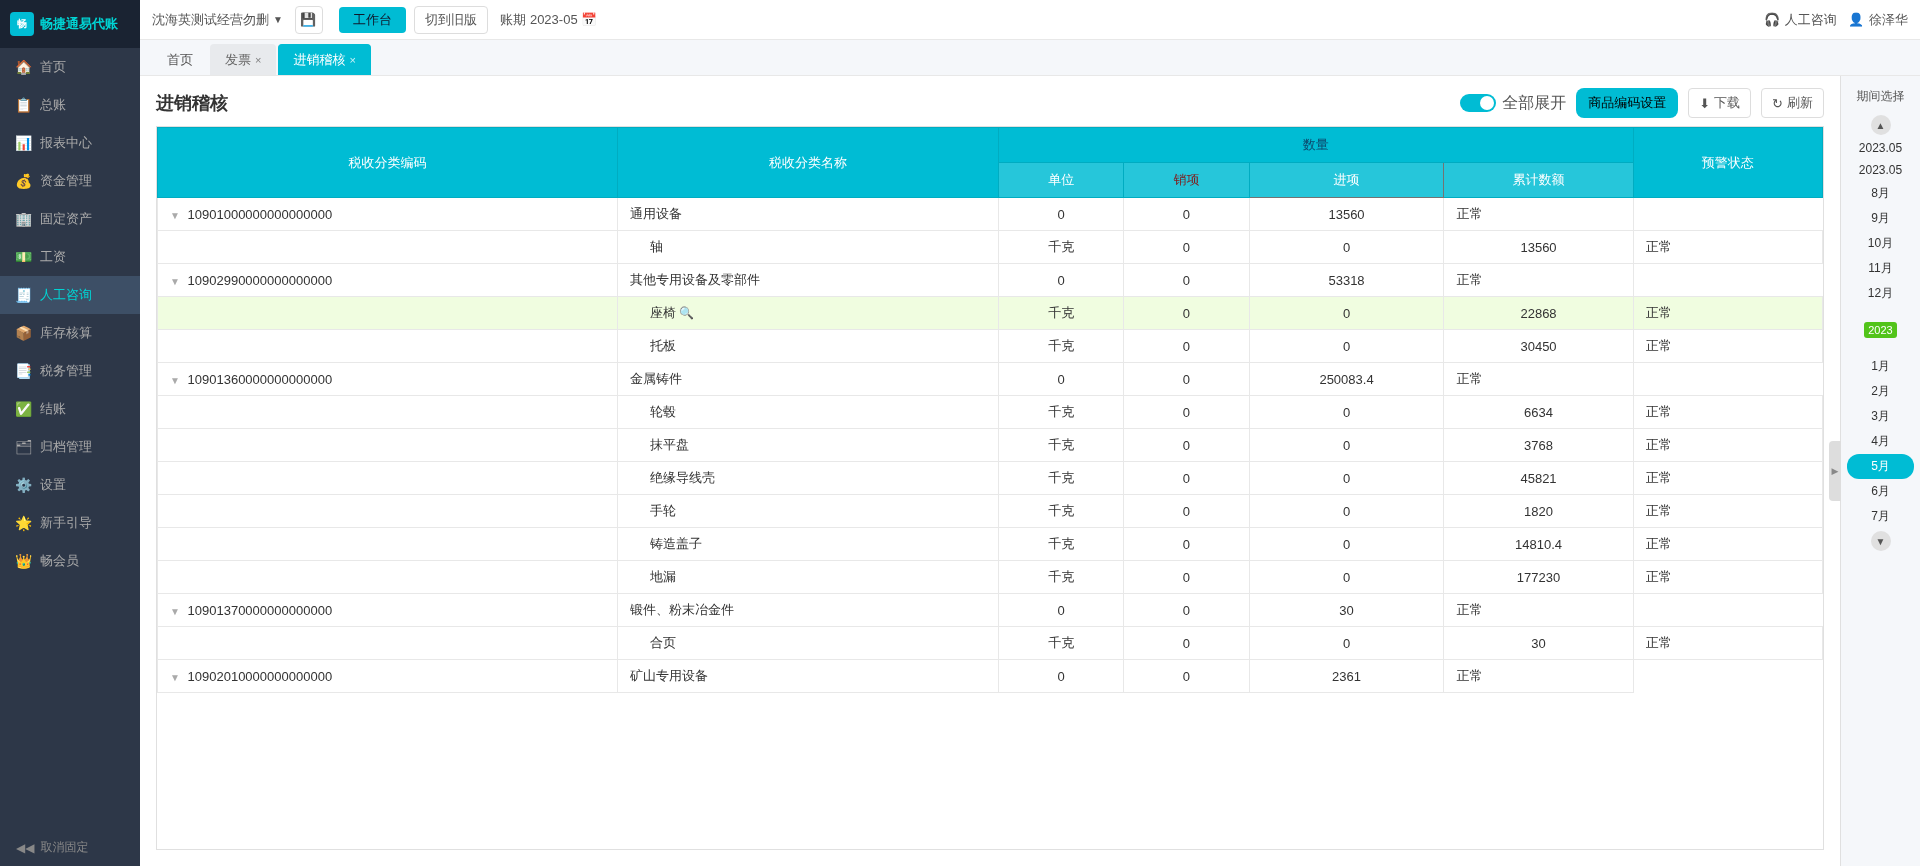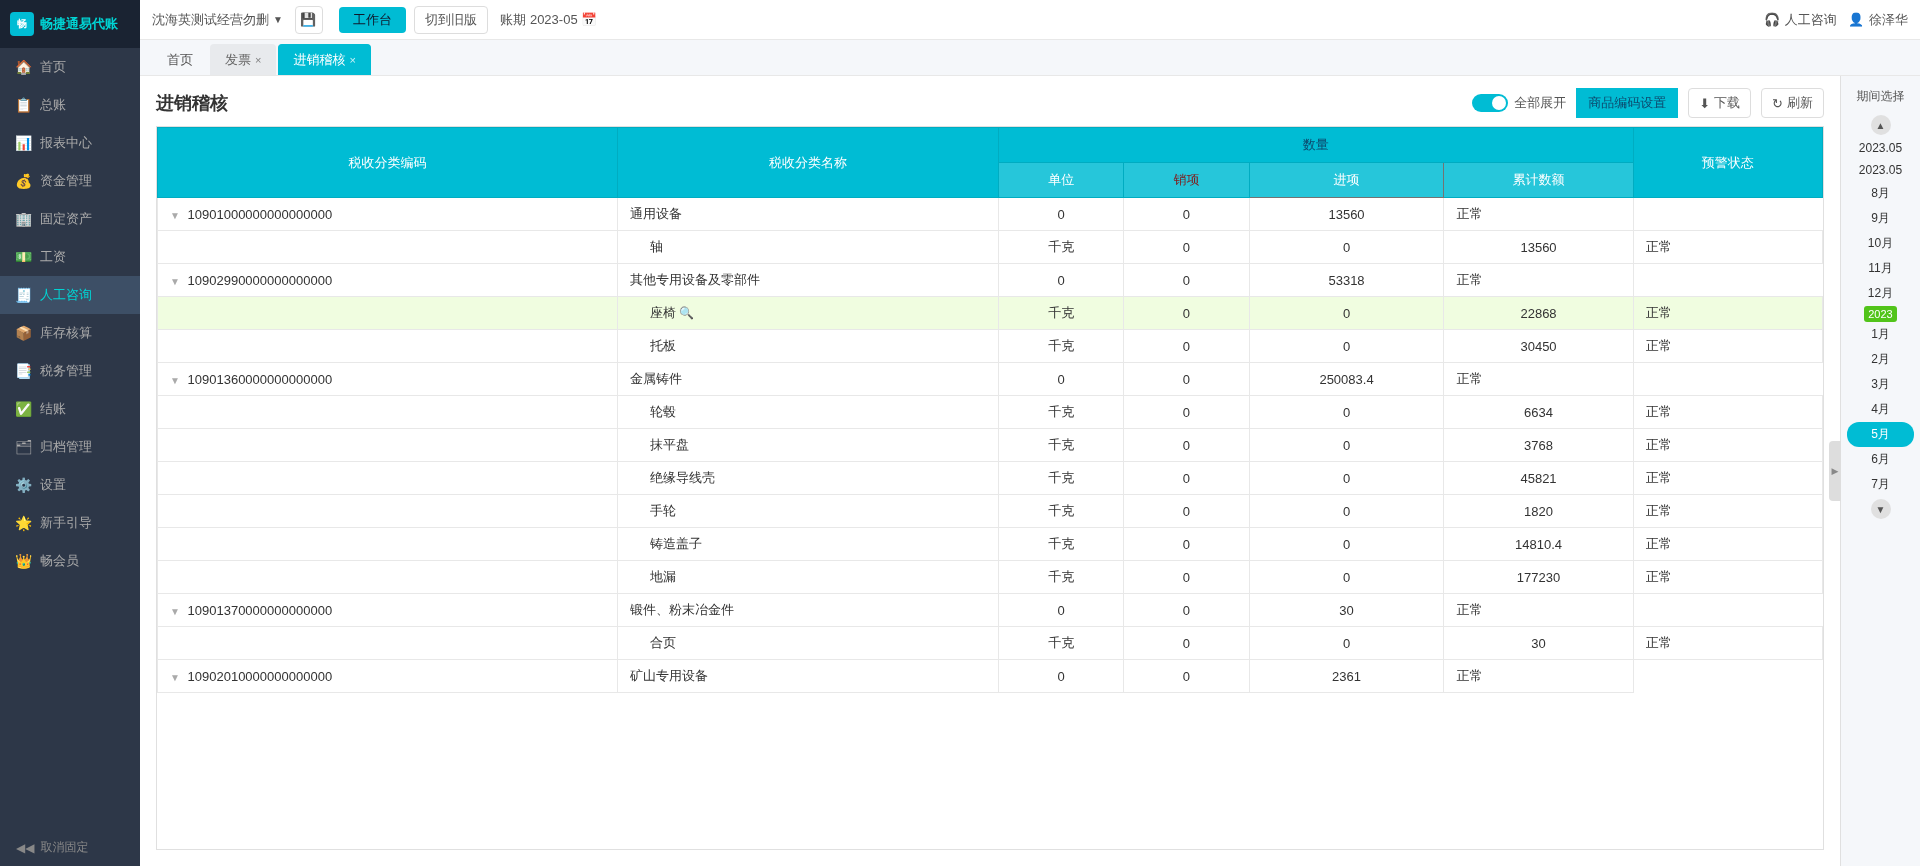--- a/index.html
+++ b/index.html
@@ -37,24 +37,24 @@
     .tab-close { font-size: 11px; color: inherit; opacity: 0.8; cursor: pointer; }
 
     
     .content { flex: 1; overflow: hidden; display: flex; background: white; }
     .content-inner { flex: 1; display: flex; flex-direction: column; overflow: hidden; }
 
     
     .page-header { padding: 12px 16px 8px; display: flex; align-items: center; justify-content: space-between; background: white; }
     .page-title { font-size: 18px; font-weight: bold; color: #333; }
     .page-actions { display: flex; align-items: center; gap: 10px; }
-    .toggle-all { display: flex; align-items: center; gap: 6px; font-size: 13px; color: #555; }
+    .toggle-all { display: flex; align-items: center; gap: 6px; font-size: 16px; color: #555; }
     .toggle-switch { width: 36px; height: 18px; background: #00bcd4; border-radius: 9px; position: relative; cursor: pointer; }
     .toggle-switch::after { content: ''; position: absolute; right: 2px; top: 2px; width: 14px; height: 14px; background: white; border-radius: 50%; }
-    .btn-product-code { background: #00bcd4; color: #0c4a6e; border: none; padding: 6px 12px; border-radius: 0; cursor: pointer; font-size: 13px; }
+    .btn-product-code { background: #00bcd4; color: #000000; border: none; padding: 6px 12px; border-radius: 8px; cursor: pointer; font-size: 13px; }
     .btn-download { background: white; color: #555; border: 1px solid #ddd; padding: 5px 10px; border-radius: 4px; cursor: pointer; font-size: 13px; display: flex; align-items: center; gap: 4px; }
     .btn-refresh { background: white; color: #555; border: 1px solid #ddd; padding: 5px 10px; border-radius: 4px; cursor: pointer; font-size: 13px; display: flex; align-items: center; gap: 4px; }
 
     
     .table-wrapper { flex: 1; overflow: auto; margin: 0 16px 16px; border: 1px solid #e0e0e0; }
     table { width: 100%; border-collapse: collapse; font-size: 13px; }
     thead tr { background: #00bcd4; color: white; }
     thead th { padding: 8px 12px; text-align: center; border: 1px solid #00acc1; font-weight: normal; }
     tbody tr { background: white; }
     tbody tr.highlighted { background: #f0fde0; }
@@ -62,21 +62,21 @@
     tbody td.center { text-align: center; }
     tbody td.indent { padding-left: 24px; }
     .expand-icon { color: #aaa; margin-right: 4px; font-size: 10px; }
     .search-icon-small { color: #aaa; font-size: 12px; cursor: pointer; }
 
     
     .right-panel { width: 80px; background: #f5f7fa; border-left: 1px solid #e0e0e0; display: flex; flex-direction: column; padding: 8px 4px; }
     .right-panel-title { font-size: 12px; color: #555; text-align: center; padding: 4px; writing-mode: horizontal-tb; }
     .period-item { font-size: 12px; color: #333; text-align: center; padding: 4px 2px; cursor: pointer; border-radius: 3px; }
     .period-item.active { background: #00bcd4; color: white; border-radius: 12px; }
-    .period-item.year-badge { background: #52c41a; color: white; border-radius: 3px; font-size: 11px; padding: 2px 4px; margin: 0 auto; width: fit-content; }
+    .period-item.year-badge { background: #52c41a; color: white; border-radius: 3px; font-size: 11px; padding: 2px 4px; margin: 16px auto; width: fit-content; }
     .period-nav { display: flex; justify-content: center; padding: 2px; }
     .period-nav-btn { width: 20px; height: 20px; background: #e0e0e0; border-radius: 50%; display: flex; align-items: center; justify-content: center; cursor: pointer; font-size: 10px; color: #555; border: none; }
   </style>
 </head>
 <body>
 
 <div class="sidebar">
   <div class="sidebar-logo">
     <div class="sidebar-logo-icon">畅</div>
     <span>畅捷通易代账</span>

